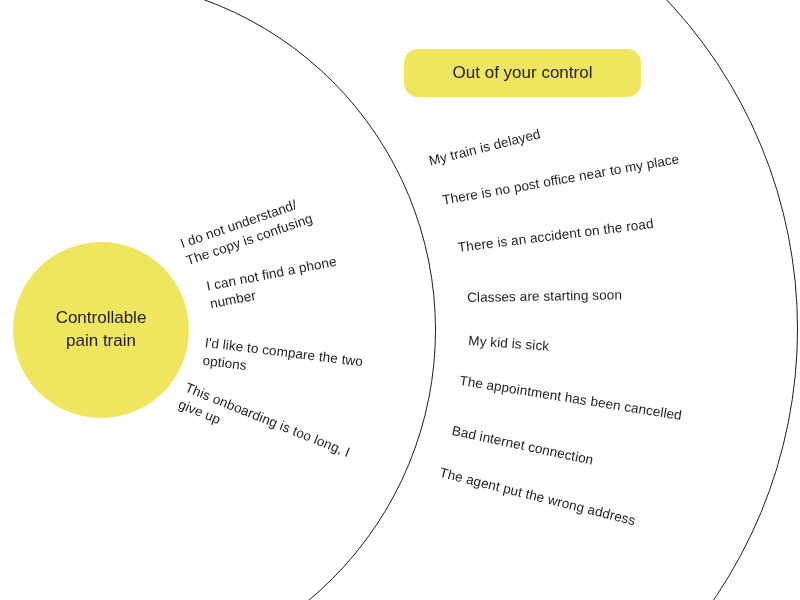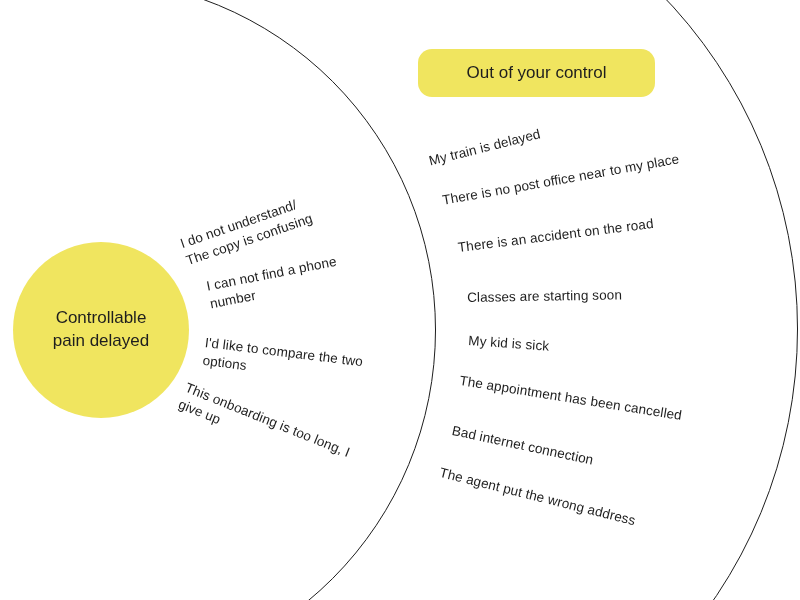--- a/index.html
+++ b/index.html
@@ -30,21 +30,21 @@
     background: var(--accent-yellow, #F0E55F);
     display: flex; align-items: center; justify-content: center;
     text-align: center;
     font-size: 17px; font-weight: 500;
     line-height: 1.35;
     color: var(--text, #1e1e1e);
     white-space: pre-line;
   }
   .badge {
     position: absolute;
-    left: 418px; top: 49px;
+    left: 404px; top: 49px;
     width: 237px; height: 48px;
     border-radius: 14px;
     background: var(--accent-yellow, #F0E55F);
     display: flex; align-items: center; justify-content: center;
     font-size: 17px; font-weight: 500;
     color: var(--text, #1e1e1e);
   }
   .note {
     position: absolute;
     font-size: 13.5px;
@@ -59,21 +59,21 @@
 </head>
 <body style="--accent-yellow: #F0E55F; --text: #1E1E1E; --stroke: #1E1E1E; --background: #FFFFFF;">
 
 <div class="canvas">
 
   <div class="circle-outline outer"></div>
   <div class="circle-outline inner"></div>
 
   <div class="yellow-circle">
     <span>Controllable
-pain delayed</span>
+pain train</span>
   </div>
 
   <div class="badge">
     <span>Out of your control</span>
   </div>
 
   <div class="note" style="left:178px; top:236px; transform:rotate(-19deg);">I do not understand/
 The copy is confusing</div>
   <div class="note" style="left:205px; top:278px; transform:rotate(-11deg);">I can not find a phone
 number</div>

